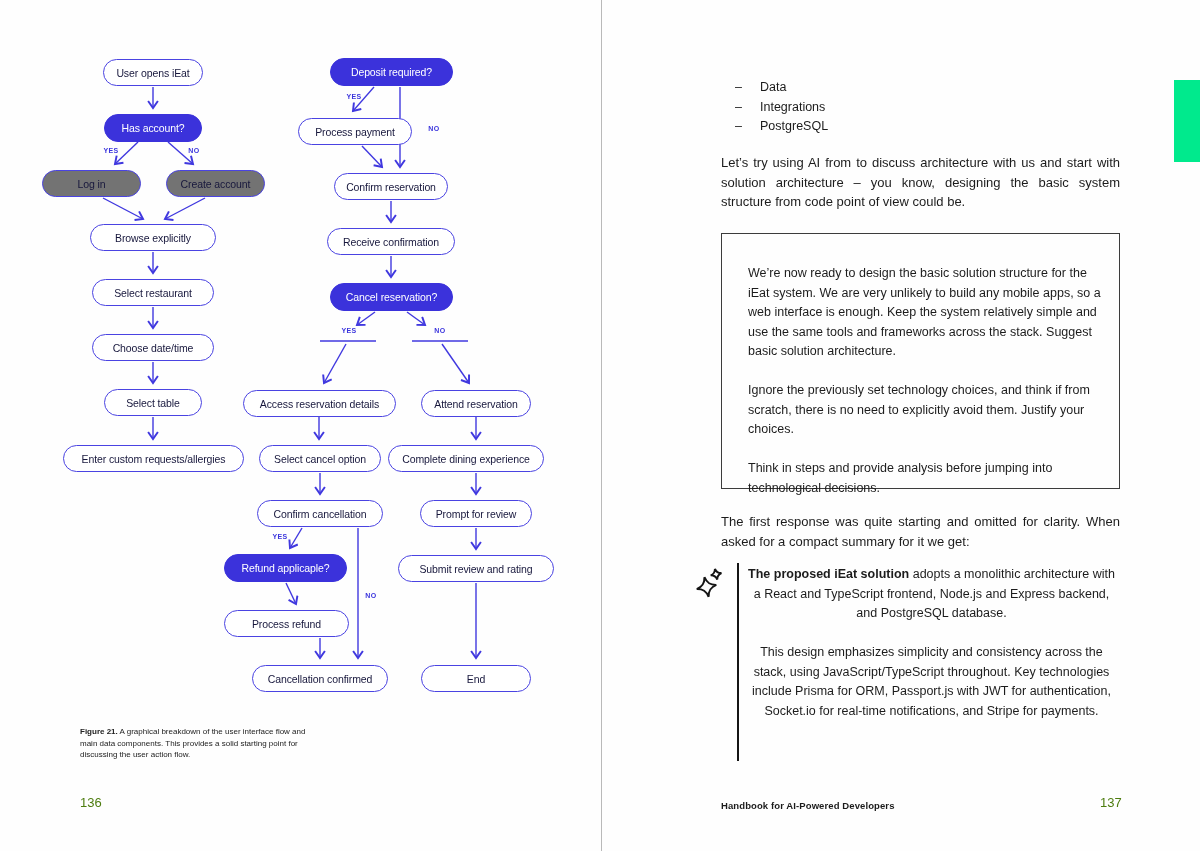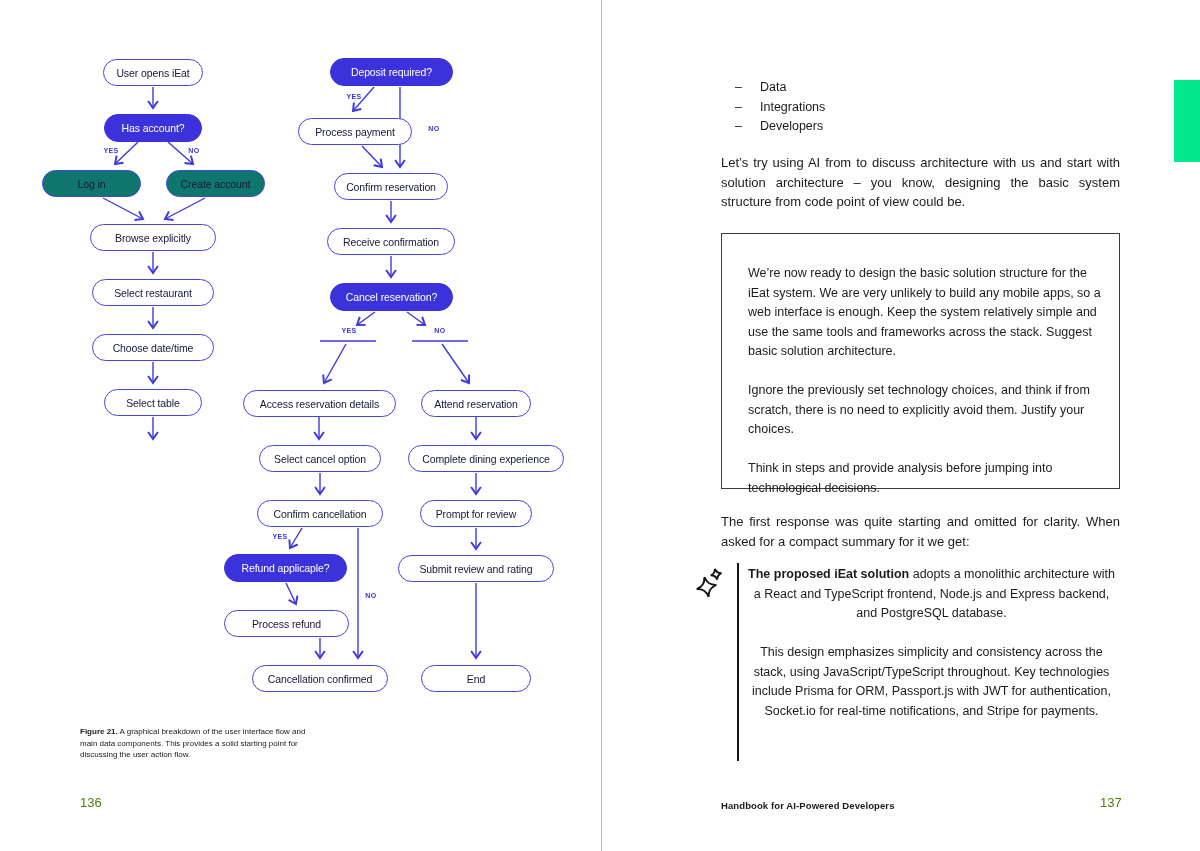--- a/index.html
+++ b/index.html
@@ -9,21 +9,21 @@
 
   
   .spine { position:absolute; left:601px; top:0; width:1px; height:851px; background:#b9b9b9; }
 
   
   .flow-arrows { position:absolute; left:0; top:0; }
   .node { position:absolute; height:27px; border-radius:14px; display:flex; align-items:center;
           justify-content:center; font-size:10.5px; letter-spacing:-0.1px; white-space:nowrap;
           color:#17173c; background:#ffffff; border:1.4px solid #4a43e2; z-index:2; }
   .node.solid { background:#3b32db; border-color:#3b32db; color:#ffffff; height:28px; }
-  .node.mint  { background:#0f766e; }
+  .node.mint  { background:#737373; }
   .branch-label { position:absolute; transform:translateX(-50%); font-size:7px; font-weight:bold;
                   letter-spacing:0.4px; color:#3b35dd; z-index:2; }
 
   
   .caption { position:absolute; left:80px; top:726px; width:232px; font-size:8px;
              line-height:11.5px; color:#222; }
   .caption b { font-weight:bold; }
   .folio { position:absolute; font-size:13px; color:#4d7c0f; }
 
   
@@ -92,33 +92,34 @@
   </svg>
 
   <div class="node" style="left:103px;top:59px;width:100px">User opens iEat</div>
   <div class="node solid" style="left:104px;top:114px;width:98px">Has account?</div>
   <div class="node mint" style="left:42px;top:170px;width:99px">Log in</div>
   <div class="node mint" style="left:166px;top:170px;width:99px">Create account</div>
   <div class="node" style="left:90px;top:224px;width:126px">Browse explicitly</div>
   <div class="node" style="left:92px;top:279px;width:122px">Select restaurant</div>
   <div class="node" style="left:92px;top:334px;width:122px">Choose date/time</div>
   <div class="node" style="left:104px;top:389px;width:98px">Select table</div>
+  <div class="node" style="left:63px;top:445px;width:181px">Enter custom requests/allergies</div>
   <div class="node solid" style="left:330px;top:58px;width:123px">Deposit required?</div>
   <div class="node" style="left:298px;top:118px;width:114px">Process payment</div>
   <div class="node" style="left:334px;top:173px;width:114px">Confirm reservation</div>
   <div class="node" style="left:327px;top:228px;width:128px">Receive confirmation</div>
   <div class="node solid" style="left:330px;top:283px;width:123px">Cancel reservation?</div>
   <div class="node" style="left:243px;top:390px;width:153px">Access reservation details</div>
   <div class="node" style="left:421px;top:390px;width:110px">Attend reservation</div>
   <div class="node" style="left:259px;top:445px;width:122px">Select cancel option</div>
   <div class="node" style="left:257px;top:500px;width:126px">Confirm cancellation</div>
   <div class="node solid" style="left:224px;top:554px;width:123px">Refund applicaple?</div>
   <div class="node" style="left:224px;top:610px;width:125px">Process refund</div>
   <div class="node" style="left:252px;top:665px;width:136px">Cancellation confirmed</div>
-  <div class="node" style="left:408px;top:445px;width:156px">Complete dining experience</div>
+  <div class="node" style="left:388px;top:445px;width:156px">Complete dining experience</div>
   <div class="node" style="left:420px;top:500px;width:112px">Prompt for review</div>
   <div class="node" style="left:398px;top:555px;width:156px">Submit review and rating</div>
   <div class="node" style="left:421px;top:665px;width:110px">End</div>
 
   <span class="branch-label" style="left:111px;top:147px">YES</span>
   <span class="branch-label" style="left:194px;top:147px">NO</span>
   <span class="branch-label" style="left:354px;top:93px">YES</span>
   <span class="branch-label" style="left:434px;top:125px">NO</span>
   <span class="branch-label" style="left:349px;top:327px">YES</span>
   <span class="branch-label" style="left:440px;top:327px">NO</span>
@@ -136,21 +137,21 @@
       <div class="bullet-row">
         <span class="dash">–</span>
         <span>Data</span>
       </div>
       <div class="bullet-row">
         <span class="dash">–</span>
         <span>Integrations</span>
       </div>
       <div class="bullet-row">
         <span class="dash">–</span>
-        <span>Developers</span>
+        <span>PostgreSQL</span>
       </div>
     </div>
 
     <p class="para" style="top:153px">Let’s try using AI from to discuss architecture with us and start with solution architecture – you know, designing the basic system structure from code point of view could be.</p>
 
     <div class="quote-box">
       <p>We’re now ready to design the basic solution structure for the iEat system. We are very unlikely to build any mobile apps, so a web interface is enough. Keep the system relatively simple and use the same tools and frameworks across the stack. Suggest basic solution architecture.</p>
       <p>Ignore the previously set technology choices, and think if from scratch, there is no need to explicitly avoid them. Justify your choices.</p>
       <p>Think in steps and provide analysis before jumping into technological decisions.</p>
     </div>

